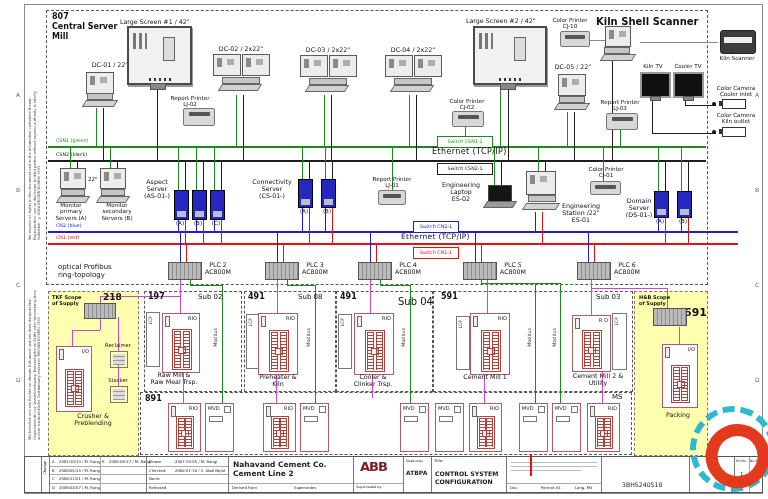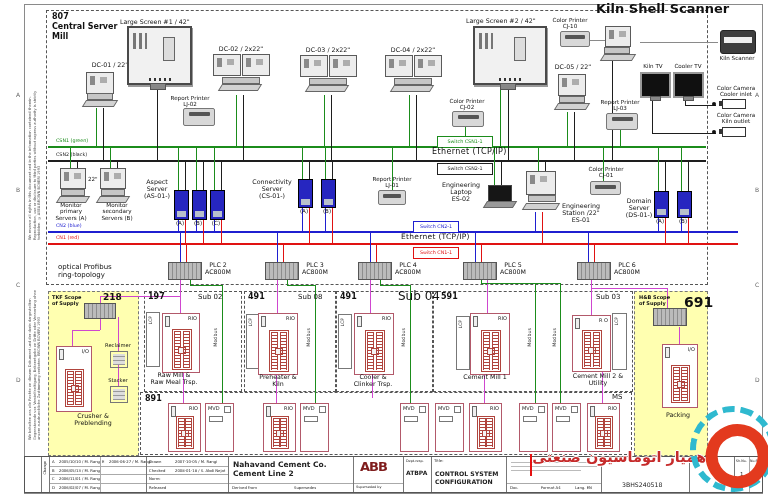--- a/index.html
+++ b/index.html
@@ -255,21 +255,21 @@
 
 <div class="t" style="left:466px;top:18px">Large Screen #2 / 42"</div>
 <div class="lsc" style="left:473px;top:26px;width:70px;height:55px">
       <i class="btns"></i>
     </div>
 <div class="stand" style="left:500px;top:83px;width:14px;height:5px"></div>
 
 <div class="lab s55" style="left:548px;top:17px;width:44px"><span>Color Printer</span><br><span>CJ-10</span></div>
 <div class="prn" style="left:560px;top:31px;width:28px;height:14px"></div>
 
-<div class="t b" style="left:596px;top:2px;font-size:13px">Kiln Shell Scanner</div>
+<div class="t b" style="left:596px;top:16px;font-size:10px">Kiln Shell Scanner</div>
 <div class="mon" style="left:605px;top:26px;width:24px;height:19px"></div>
 <div class="bb" style="left:604px;top:47px;width:24px"></div>
 <div class="kbd" style="left:602px;top:54px;width:30px"></div>
 
 <div class="scanner" style="left:720px;top:30px;width:34px;height:22px"></div>
 <div class="lab s55" style="left:714px;top:55px;width:46px">Kiln Scanner</div>
 
 <div class="lab" style="left:548px;top:63px;width:50px">DC-05 / 22"</div>
 <div class="mon" style="left:558px;top:74px;width:26px;height:20px"></div>
 <div class="bb" style="left:559px;top:96px;width:24px"></div>
@@ -399,21 +399,21 @@
   <span class="lbl">RIO</span>
       <i class="bar"></i>
   <div class="rack" style="left:10px;top:16px;width:18px;height:40px">
         <i class="cpu"></i>
       </div>
 </div>
 <div class="t vtext" style="left:306px;top:328px;font-size:4.8px;color:#333">Modbus</div>
 <div class="lab" style="left:240px;top:373px;width:76px"><span>Preheater &amp;</span><br><span>Kiln</span></div>
 
 <span class="t b" style="left:340px;top:293px;font-size:8px">491</span>
-<span class="t" style="left:398px;top:290px;font-size:12px">Sub 04</span>
+<span class="t" style="left:398px;top:296px;font-size:10px">Sub 04</span>
 <div class="lcp" style="left:338px;top:314px;width:12px;height:53px">
       <span class="vtext">LCP</span>
     </div>
 <div class="cab" style="left:354px;top:313px;width:38px;height:60px">
   <span class="lbl">RIO</span>
       <i class="bar"></i>
   <div class="rack" style="left:10px;top:16px;width:18px;height:40px">
         <i class="cpu"></i>
       </div>
 </div>
@@ -441,21 +441,21 @@
   <div class="rack" style="left:9px;top:14px;width:18px;height:37px">
         <i class="cpu"></i>
       </div>
 </div>
 <div class="lcp" style="left:612px;top:313px;width:13px;height:55px">
       <span class="vtext">LCP</span>
     </div>
 <div class="lab" style="left:560px;top:372px;width:76px"><span>Cement Mill 2 &amp;</span><br><span>Utility</span></div>
 
 <div class="t b" style="left:639px;top:295px;font-size:5px"><span>H&amp;B Scope</span><br><span>of Supply</span></div>
-<span class="t b" style="left:684px;top:295px;font-size:14px">691</span>
+<span class="t b" style="left:684px;top:307px;font-size:11px">691</span>
 <div class="plcbox" style="left:653px;top:308px;width:32px;height:16px"></div>
 <div class="cab" style="left:662px;top:344px;width:34px;height:62px">
   <span class="lbl">I/O</span>
       <i class="bar"></i>
   <div class="rack" style="left:8px;top:20px;width:17px;height:36px">
         <i class="cpu"></i>
       </div>
 </div>
 <div class="lab" style="left:656px;top:411px;width:44px">Packing</div>
 
@@ -588,18 +588,17 @@
   <div class="cell" style="left:709px;width:28px">
     <i class="V" style="left:14px;top:0;height:35px;background:#aaa"></i>
     <span class="tt" style="left:1px;top:2px;font-size:3.3px">Sh.No.</span>
     <span class="tt" style="left:15px;top:2px;font-size:3.3px">No.Sh.</span>
     <span class="tt" style="left:5px;top:14px;font-size:5.5px">1</span>
     <span class="tt" style="left:19px;top:14px;font-size:5.5px">1</span>
   </div>
 </div>
 
 <i class="V" style="left:530px;top:454px;height:22px;width:2px;background:#e51111"></i>
-<div class="wm-fa" dir="rtl">همیار اتوماسیون صنعتی</div>
 <div class="gear">
       <div class="gearin"></div>
     </div>
 
 </div>
 
 </body></html>

